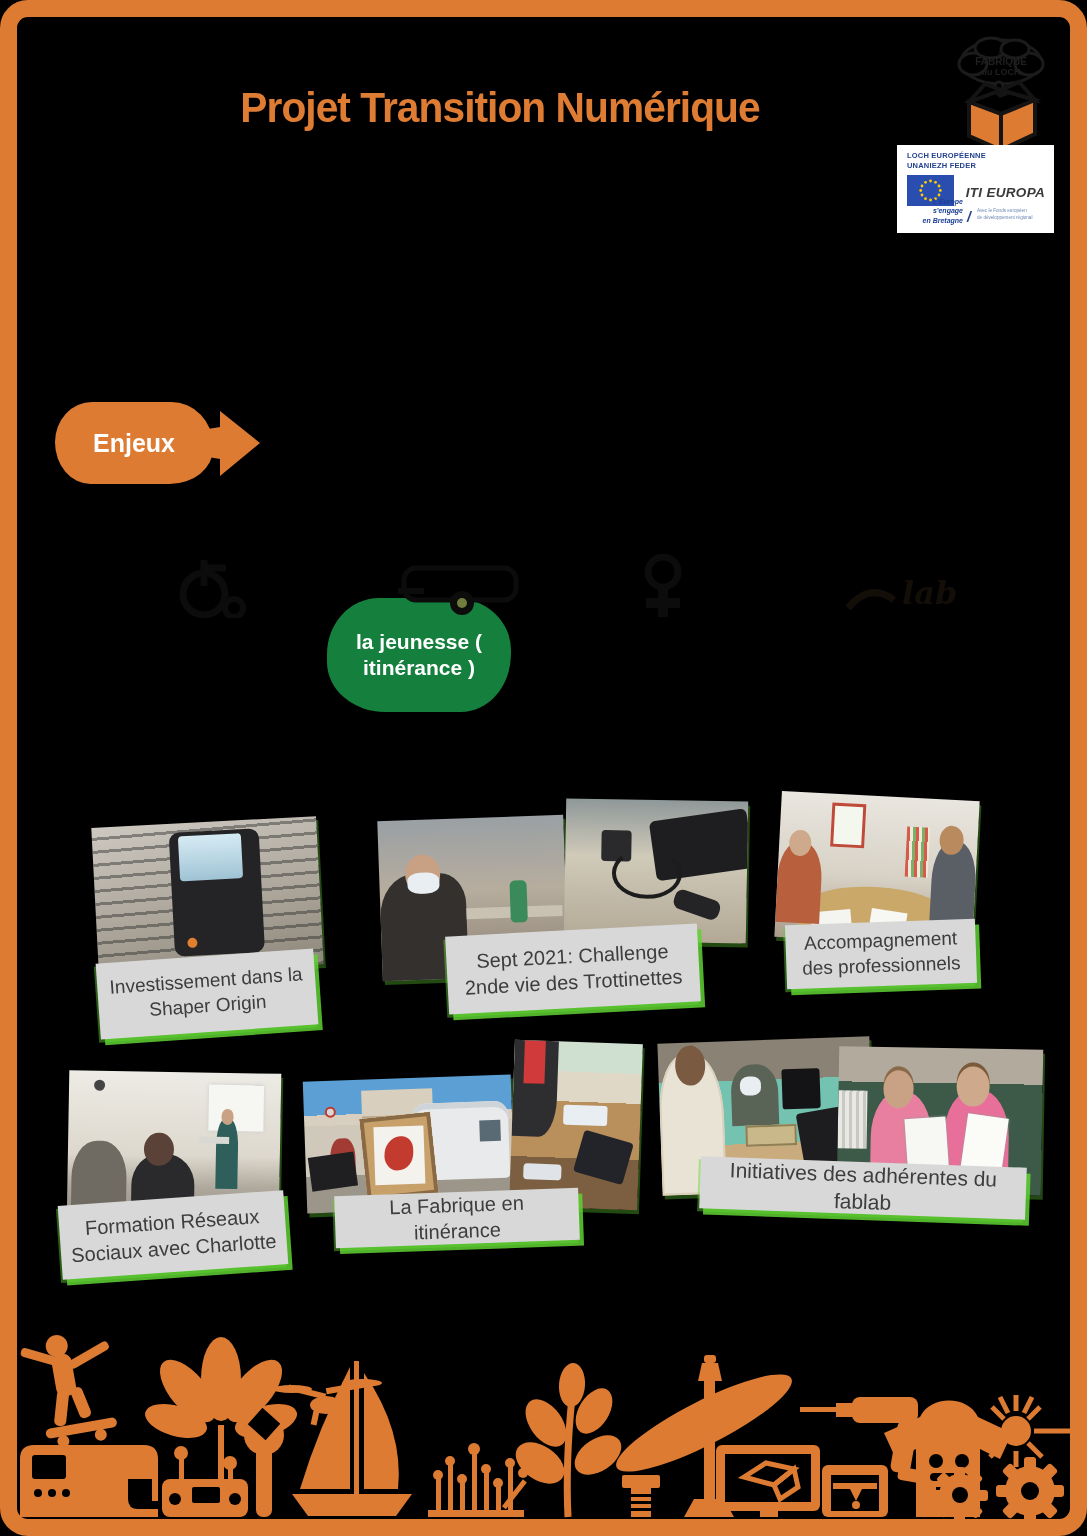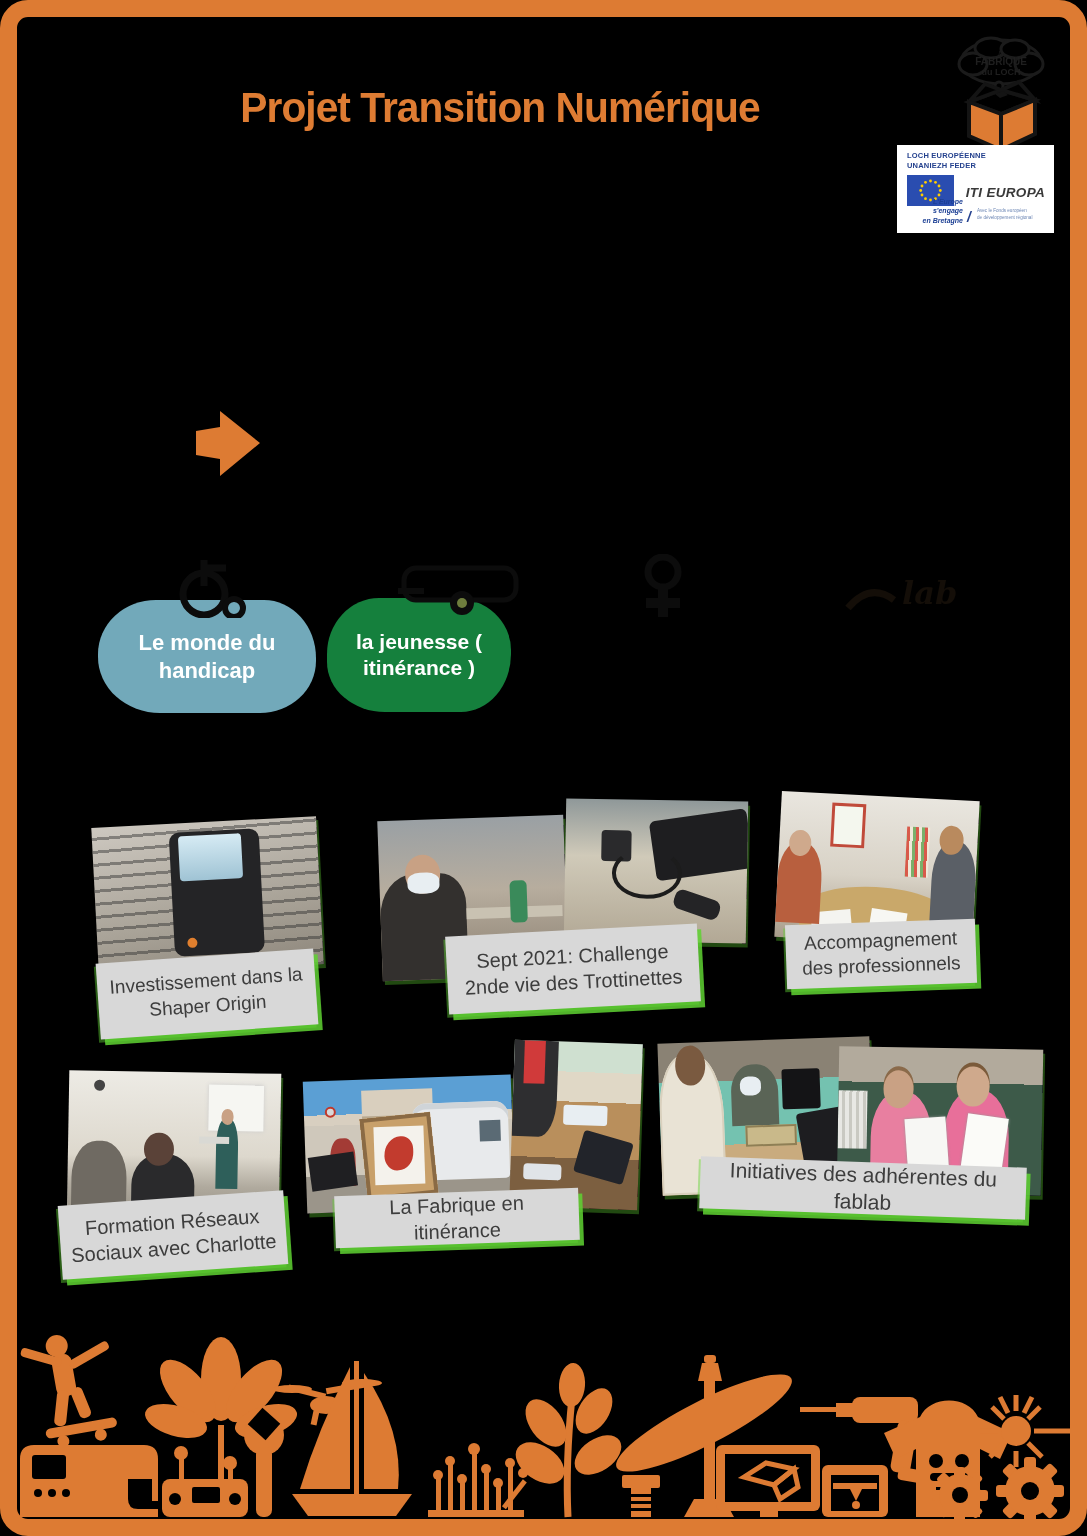--- a/index.html
+++ b/index.html
@@ -109,20 +109,23 @@
       <span>L'Europe s'engage</span><br>
       <span>en Bretagne</span>
     </div>
     <div class="eu-slash">/</div>
     <div class="eu-fund">
       <div>Avec le Fonds européen</div>
       <div>de développement régional</div>
     </div>
   </div>
 
+  <div class="enjeux-blob">
+    <span>Enjeux</span>
+  </div>
   <svg class="enjeux-arrow" width="66" height="72" viewBox="0 0 66 72">
     <path d="M0 24 L24 20 L24 4 L64 36 L24 69 L24 52 L0 48 Z" fill="#DD7B33"></path>
   </svg>
 
   <svg class="bubble-icon" style="left:168px;top:556px" width="84" height="62" viewBox="0 0 84 62">
     <circle cx="36" cy="38" r="21" fill="none" stroke="#0c0c0c" stroke-width="7"></circle>
     <path d="M36 4 L36 30 M36 12 L58 12" stroke="#0c0c0c" stroke-width="7" fill="none"></path>
     <circle cx="66" cy="52" r="9" fill="none" stroke="#0c0c0c" stroke-width="6"></circle>
   </svg>
   <svg class="bubble-icon" style="left:398px;top:560px" width="124" height="58" viewBox="0 0 124 58">
@@ -134,23 +137,20 @@
   <svg class="bubble-icon" style="left:632px;top:554px" width="62" height="66" viewBox="0 0 62 66">
     <circle cx="31" cy="18" r="15" fill="none" stroke="#0c0c0c" stroke-width="7"></circle>
     <rect x="26" y="33" width="10" height="30" fill="#0c0c0c"></rect>
     <rect x="14" y="44" width="34" height="10" fill="#0c0c0c"></rect>
   </svg>
   <svg class="bubble-icon" style="left:842px;top:566px" width="120" height="52" viewBox="0 0 120 52">
     <path d="M6 42 Q28 16 52 34" stroke="#140e08" stroke-width="7" fill="none"></path>
     <text x="60" y="38" font-size="32" font-weight="bold" font-style="italic" fill="#140e08" font-family="'DejaVu Serif',serif">lab</text>
   </svg>
 
-  <div class="bubble teal">
-      <span>Le monde du handicap</span>
-    </div>
   <div class="bubble olive">
       <span>la jeunesse ( itinérance )</span>
     </div>
 
   <div class="photo" style="left:95px;top:822px;width:225px;height:148px;transform:rotate(-3deg);background:linear-gradient(170deg,#cdc8c0,#a9a398 60%,#8d867b)">
     <div style="inset:0;background:repeating-linear-gradient(178deg,transparent 0 10px,rgba(45,45,45,.45) 10px 13px)"></div>
     <div style="left:34%;top:6%;width:40%;height:84%;background:#242426;border-radius:10px"></div>
     <div style="left:38%;top:9%;width:28%;height:30%;background:linear-gradient(#d6ebf4,#9fc3d4);border-radius:4px"></div>
     <div style="left:40%;top:78%;width:10px;height:10px;background:#e07f2e;border-radius:50%"></div>
   </div>

